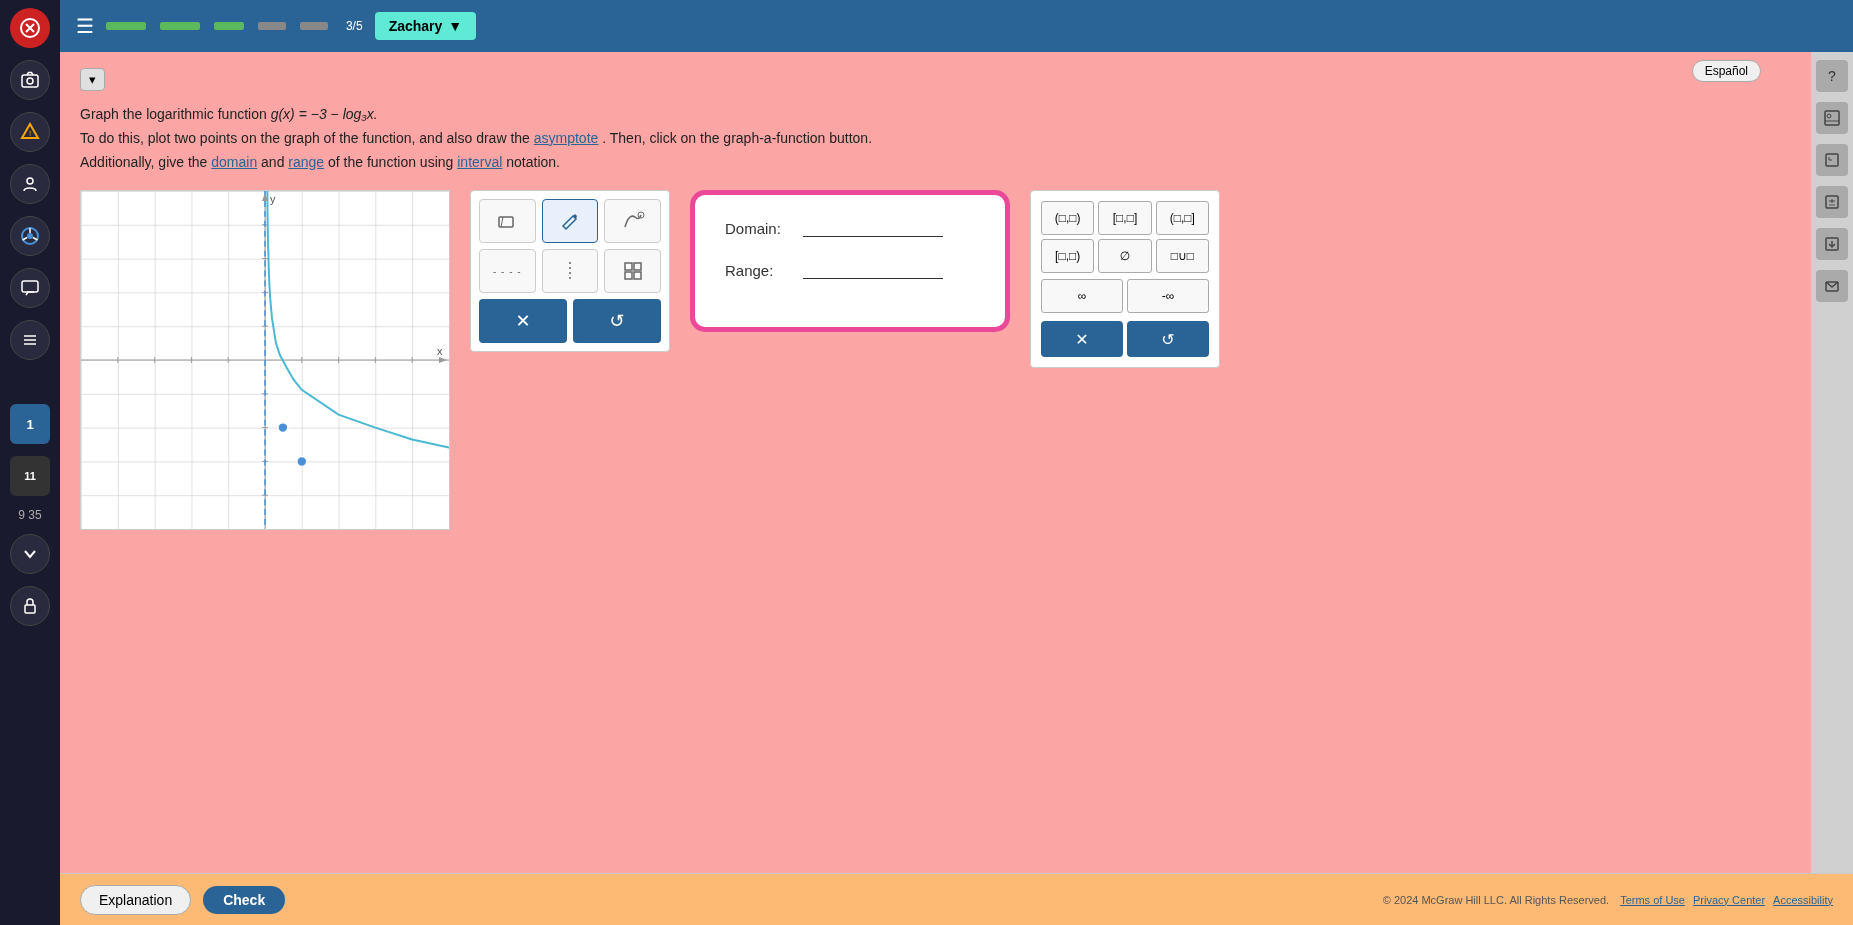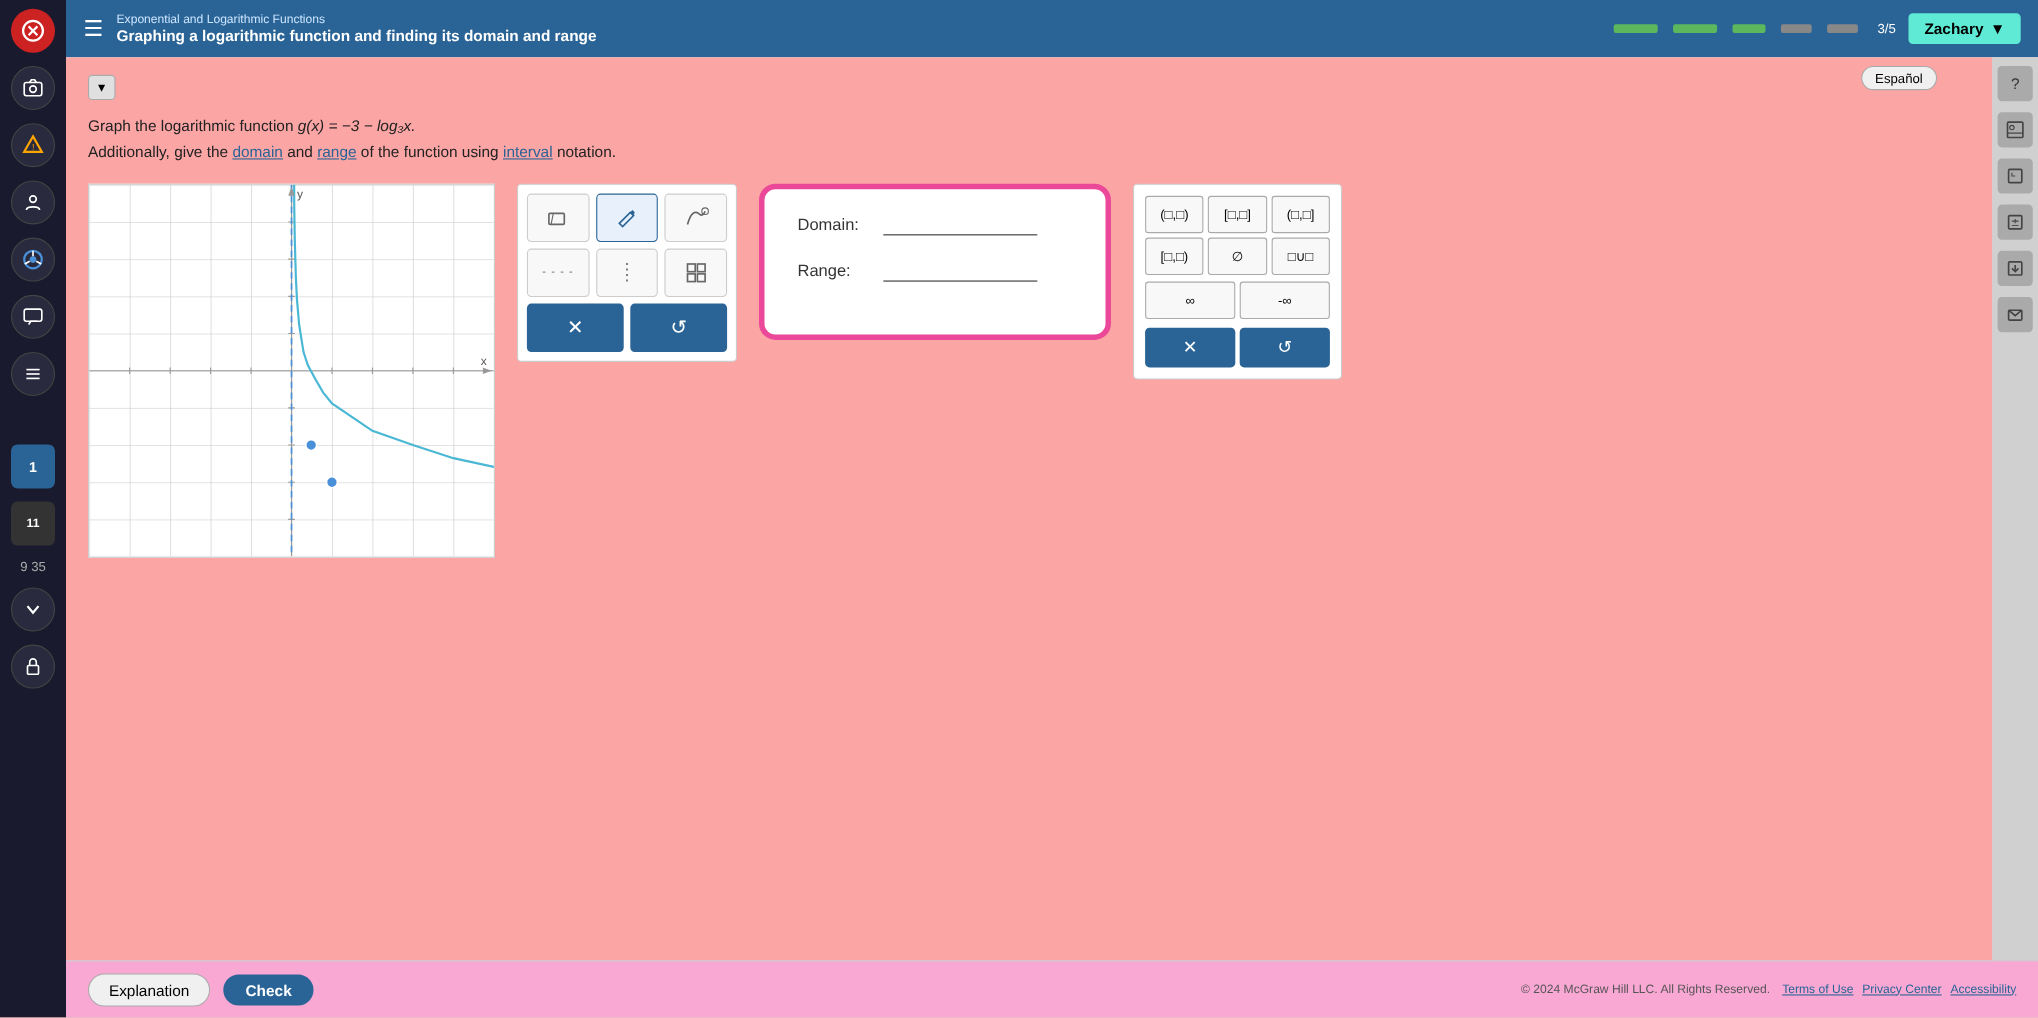--- a/index.html
+++ b/index.html
@@ -321,21 +321,21 @@
       cursor: pointer;
       font-size: 16px;
       display: flex;
       align-items: center;
       justify-content: center;
     }
 
     
     .bottom-bar {
       height: 52px;
-      background: #f9a8d4;
+      background: #fdba74;
       border-top: 1px solid #ccc;
       display: flex;
       align-items: center;
       padding: 0 20px;
       gap: 12px;
       flex-shrink: 0;
     }
     .explanation-btn {
       background: #f0f0f0;
       border: 1px solid #aaa;
@@ -444,24 +444,20 @@
         <rect x="3" y="7" width="10" height="8" rx="1" fill="none" stroke="white" stroke-width="1.5"></rect>
         <path d="M5 7 L5 4 A3 3 0 0 1 11 4 L11 7" fill="none" stroke="white" stroke-width="1.5"></path>
       </svg>
   </div>
 </div>
 
 <div class="main-content">
 
   <div class="top-header">
     <span class="hamburger-icon">☰</span>
-    <div class="header-text-block">
-      <div class="header-subtitle">Exponential and Logarithmic Functions</div>
-      <div class="header-title">Graphing a logarithmic function and finding its domain and range</div>
-    </div>
     <div class="progress-bars">
       <div class="progress-seg filled"></div>
       <div class="progress-seg filled"></div>
       <div class="progress-seg partial"></div>
       <div class="progress-seg empty"></div>
       <div class="progress-seg empty"></div>
       <span class="progress-num">3/5</span>
     </div>
     <button class="user-button">
       <span>Zachary</span>
@@ -476,20 +472,25 @@
       <button class="espanol-btn">Español</button>
 
       <div class="dropdown-toggle">
         <span>▾</span>
       </div>
 
       <div class="problem-text">
         <div>
           <span>Graph the logarithmic function </span>
           <span class="math">g(x) = −3 − log₃x.</span>
+        </div>
+        <div>
+          <span>To do this, plot two points on the graph of the function, and also draw the </span>
+          <span class="link-blue">asymptote</span>
+          <span>. Then, click on the graph-a-function button.</span>
         </div>
         <div>
           <span>Additionally, give the </span>
           <span class="link-blue">domain</span>
           <span> and </span>
           <span class="link-blue">range</span>
           <span> of the function using </span>
           <span class="link-blue">interval</span>
           <span> notation.</span>
         </div>

